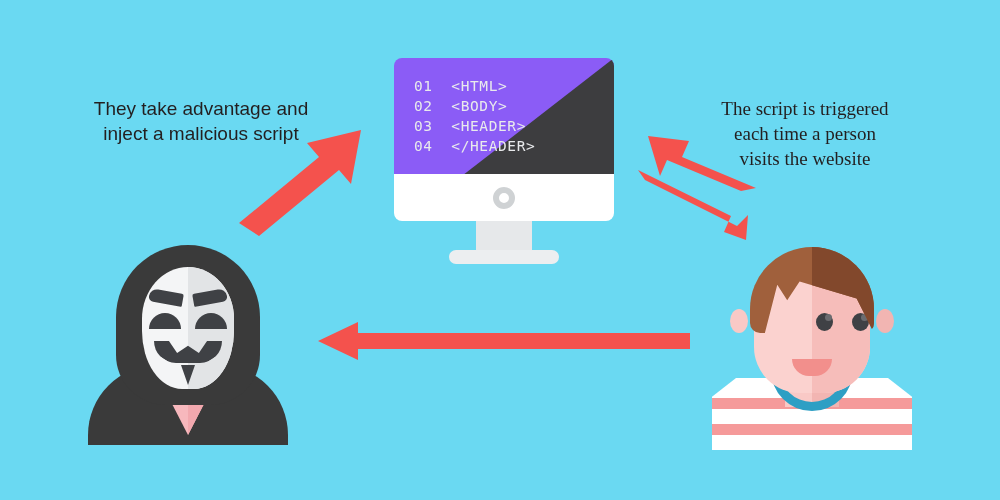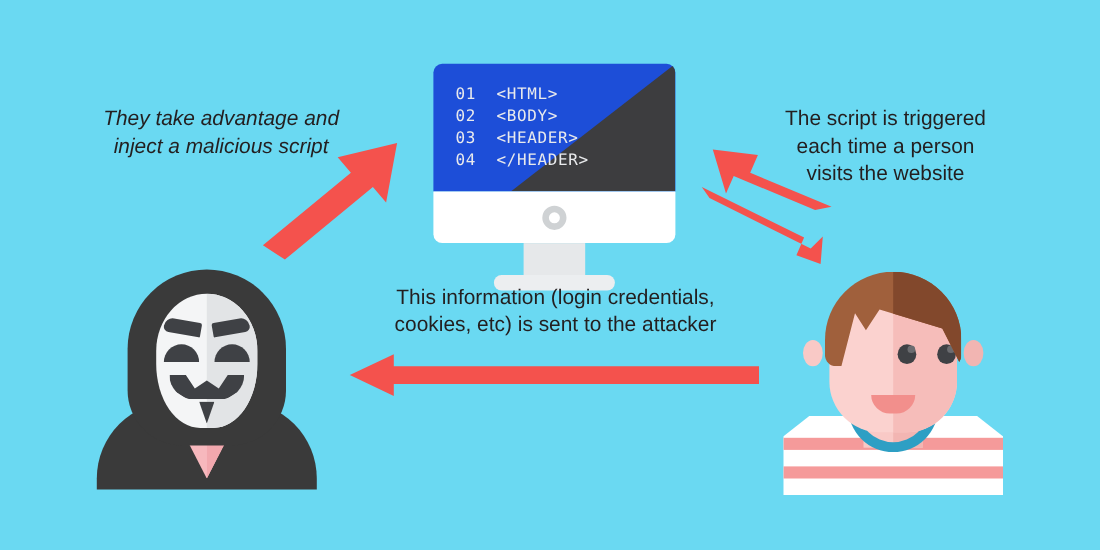--- a/index.html
+++ b/index.html
@@ -23,31 +23,31 @@
   
   .caption {
     position: absolute;
     color: #231f20;
     font-size: 19px;
     line-height: 25px;
     text-align: center;
     white-space: pre-line;
     font-family: "Liberation Sans", sans-serif;
   }
-  #cap-left   { left: 66px;  top: 96px;  width: 270px; font-style: italic; }
-  #cap-right  { left: 700px; top: 96px;  width: 210px; }
+  #cap-left   { left: 66px;  top: 96px;  width: 270px; }
+  #cap-right  { left: 700px; top: 96px;  width: 210px; font-family: Liberation Serif, serif; }
   #cap-center { left: 340px; top: 258px; width: 330px; }
   #cap-bottom { left: 0px;   top: 440px; width: 370px; }
 
   
   #monitor { left: 394px; top: 58px; width: 220px; height: 200px; }
   #screen {
     position: absolute; left: 0; top: 0;
     width: 220px; height: 116px;
-    background: #1d4ed8;
+    background: #8b5cf6;
     border-radius: 8px 8px 0 0;
     overflow: hidden;
   }
   #screen-shade {
     position: absolute; right: 0; top: 0;
     width: 220px; height: 116px;
     background: #3d3d3f;
     clip-path: polygon(100% 0, 100% 100%, 32% 100%);
   }
   #code {
@@ -331,17 +331,15 @@
     <polygon points="0,19 40,0 40,11 372,11 372,27 40,27 40,38" fill="#f4524d"></polygon>
   </svg>
 
   <div id="cap-left" class="caption">They take advantage and
 inject a malicious script</div>
 
   <div id="cap-right" class="caption">The script is triggered
 each time a person
 visits the website</div>
 
-  <div id="cap-center" class="caption">This information (login credentials,
-cookies, etc) is sent to the attacker</div>
 
 
 </div>
 
 </body></html>

